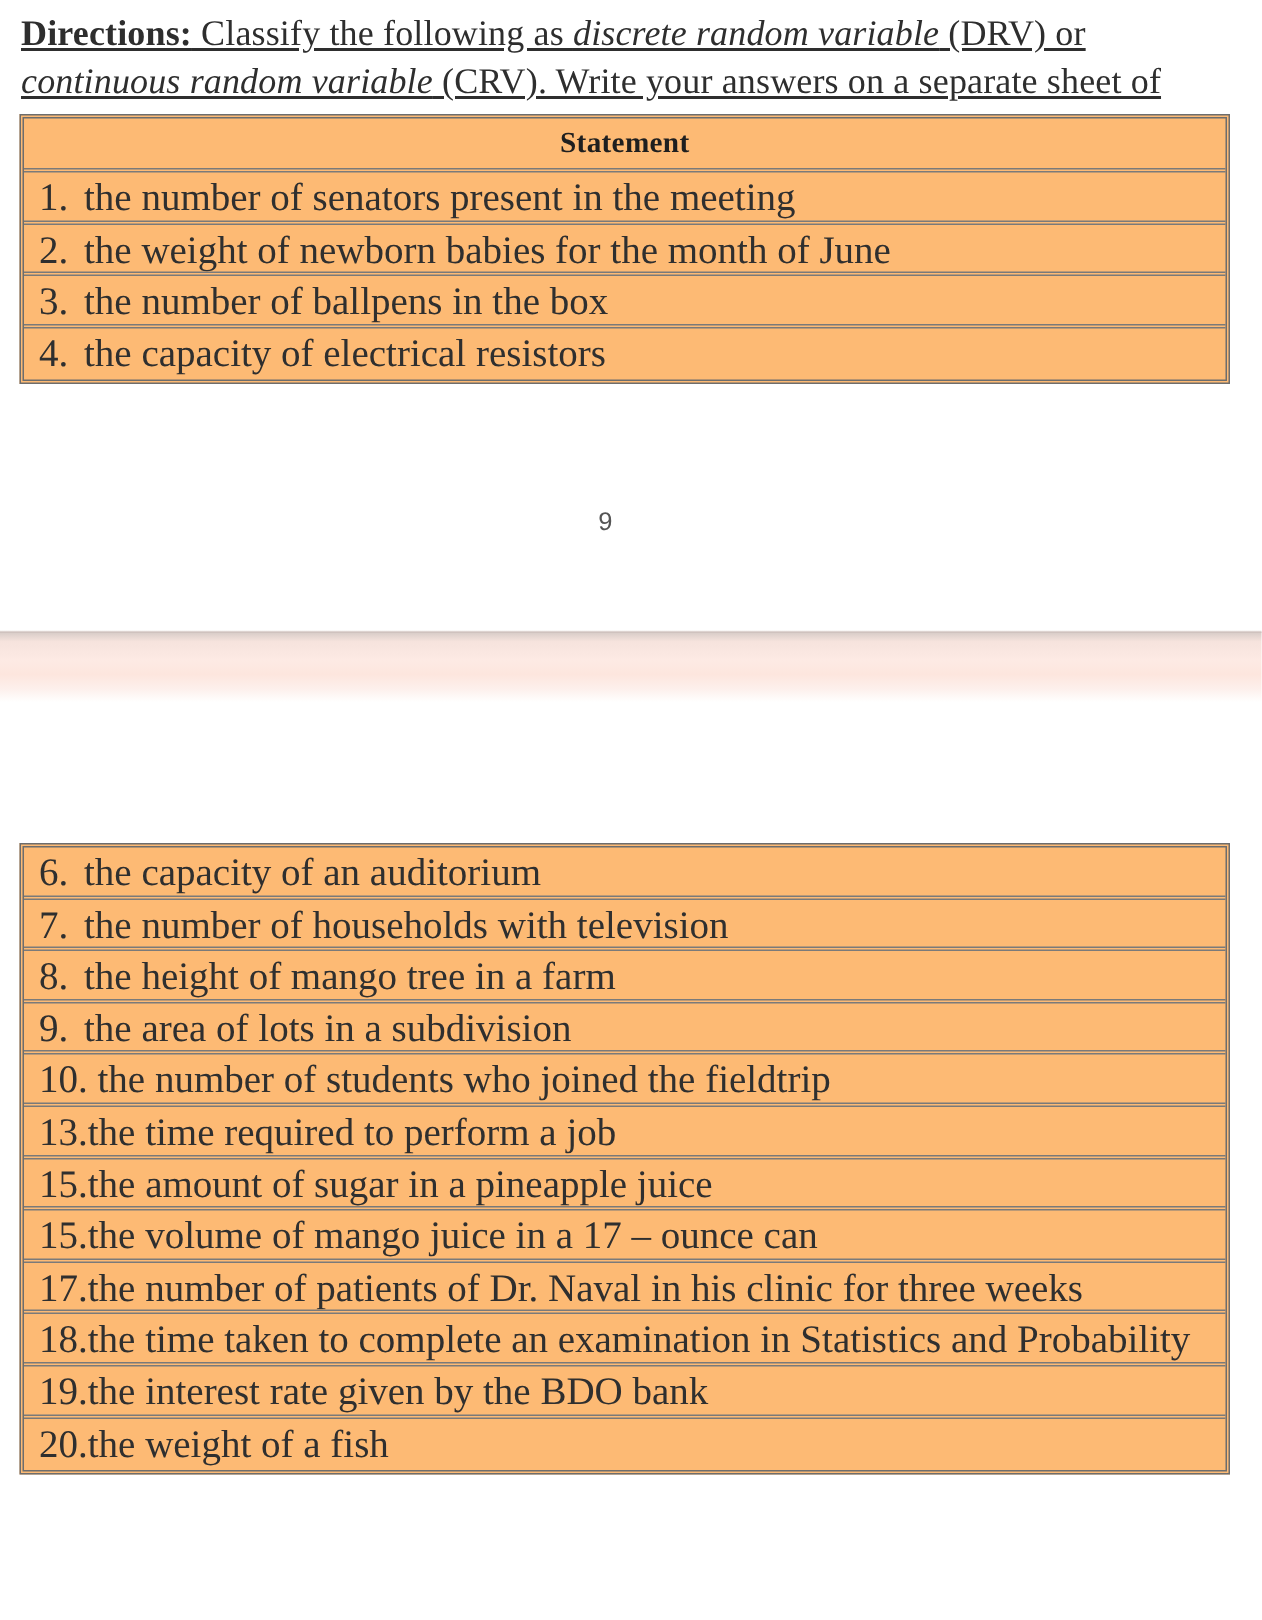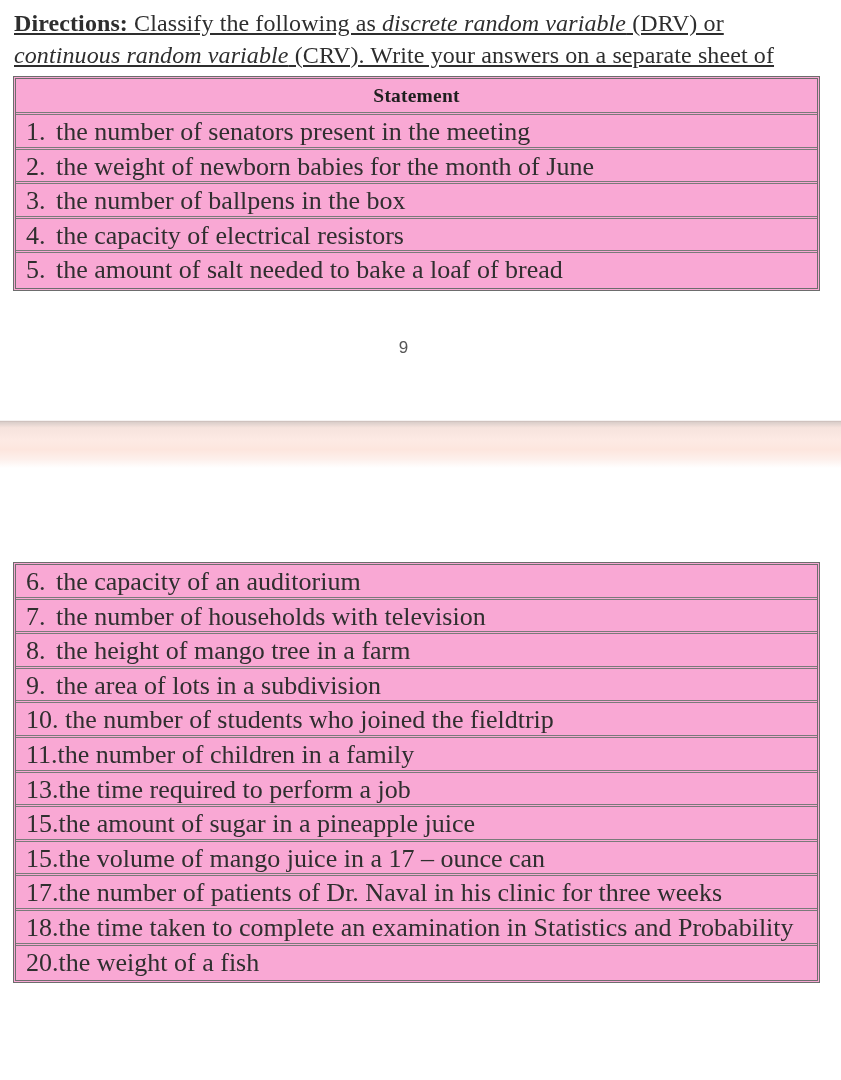--- a/index.html
+++ b/index.html
@@ -39,21 +39,21 @@
     border-collapse: separate;
     border-spacing: 0;
     table-layout: fixed;
     background: #ffffff;
   }
   .stmt-table.first { top: 76px; }
   .stmt-table.second { top: 562px; }
 
   .outer-frame {
     border: 3px double #6d6d6d;
-    background: #f9a8d4;
+    background: #fdba74;
     box-sizing: border-box;
   }
 
   .row {
     display: block;
     box-sizing: border-box;
     border-bottom: 3px double #7a7a7a;
     padding: 0 0 0 10px;
     font-size: 26px;
     line-height: 1.0;
@@ -139,23 +139,20 @@
   </div>
   <div class="row">
     <span class="num">2.</span><span class="txt">the weight of newborn babies for the month of June</span>
   </div>
   <div class="row">
     <span class="num">3.</span><span class="txt">the number of ballpens in the box</span>
   </div>
   <div class="row">
     <span class="num">4.</span><span class="txt">the capacity of electrical resistors</span>
   </div>
-  <div class="row">
-    <span class="num">5.</span><span class="txt">the amount of salt needed to bake a loaf of bread</span>
-  </div>
 </div>
 
 <div class="page-number">9</div>
 
 <div class="page-break-band"></div>
 <div class="band-hairline"></div>
 
 <div class="stmt-table second outer-frame">
   <div class="row">
     <span class="num">6.</span><span class="txt">the capacity of an auditorium</span>
@@ -166,33 +163,33 @@
   <div class="row">
     <span class="num">8.</span><span class="txt">the height of mango tree in a farm</span>
   </div>
   <div class="row">
     <span class="num">9.</span><span class="txt">the area of lots in a subdivision</span>
   </div>
   <div class="row">
     <span class="num">10.</span><span class="txt"> the number of students who joined the fieldtrip</span>
   </div>
   <div class="row">
-    <span class="num">11.</span><span class="txt">the number of children in a family</span>
-  </div>
-  <div class="row">
     <span class="num">13.</span><span class="txt">the time required to perform a job</span>
   </div>
   <div class="row">
     <span class="num">15.</span><span class="txt">the amount of sugar in a pineapple juice</span>
   </div>
   <div class="row">
     <span class="num">15.</span><span class="txt">the volume of mango juice in a 17 – ounce can</span>
   </div>
   <div class="row">
     <span class="num">17.</span><span class="txt">the number of patients of Dr. Naval in his clinic for three weeks</span>
   </div>
   <div class="row">
     <span class="num">18.</span><span class="txt">the time taken to complete an examination in Statistics and Probability</span>
   </div>
   <div class="row">
+    <span class="num">19.</span><span class="txt">the interest rate given by the BDO bank</span>
+  </div>
+  <div class="row">
     <span class="num">20.</span><span class="txt">the weight of a fish</span>
   </div>
 </div>
 
 </body></html>

